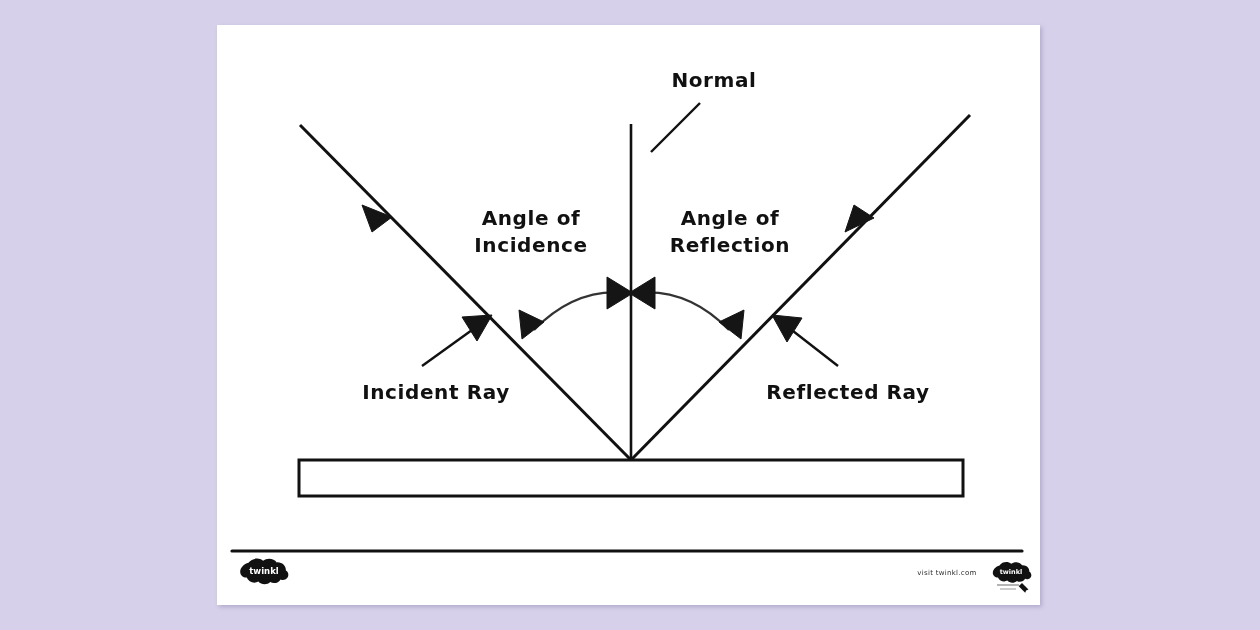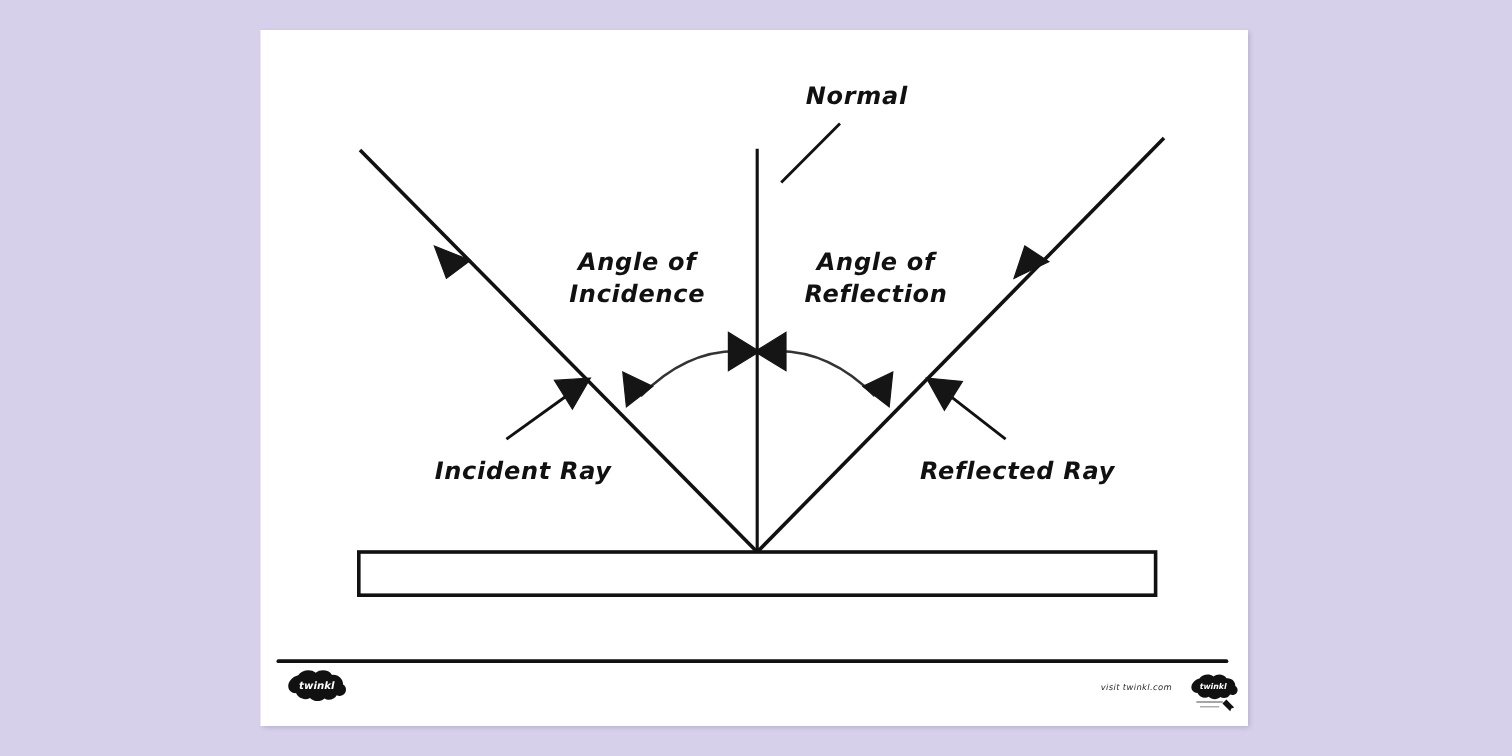--- a/index.html
+++ b/index.html
@@ -10,21 +10,20 @@
     width: 1260px;
     height: 630px;
     background: #d6d0ea;
     font-family: "DejaVu Sans", sans-serif;
     overflow: hidden;
   }
   #stage {
     position: relative;
     width: 1260px;
     height: 462px;
-    font-style: italic;
   }
   #page {
     position: absolute;
     left: 217px;
     top: 25px;
     width: 823px;
     height: 580px;
     background: #ffffff;
     box-shadow: 2px 2px 4px rgba(90, 80, 130, 0.28);
   }

